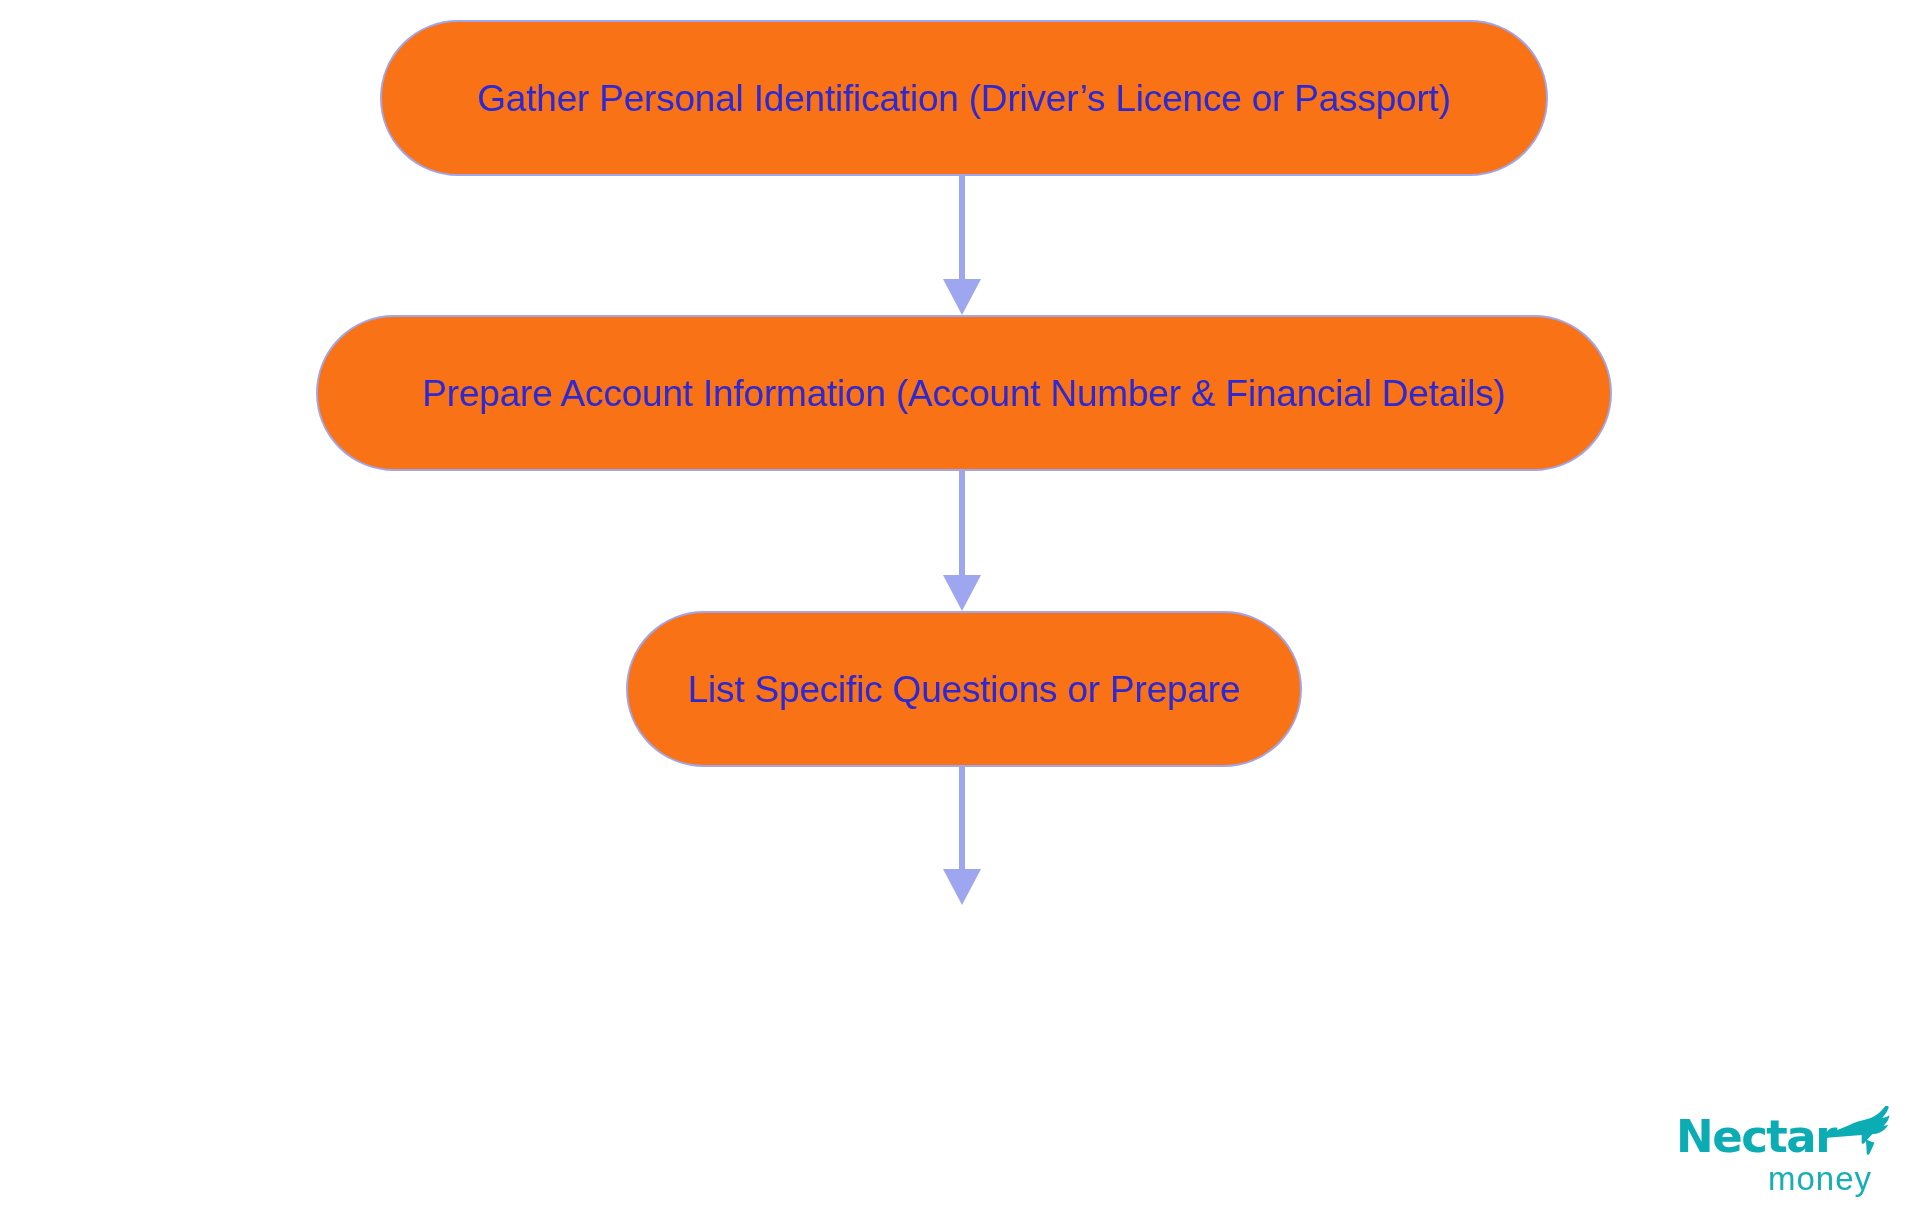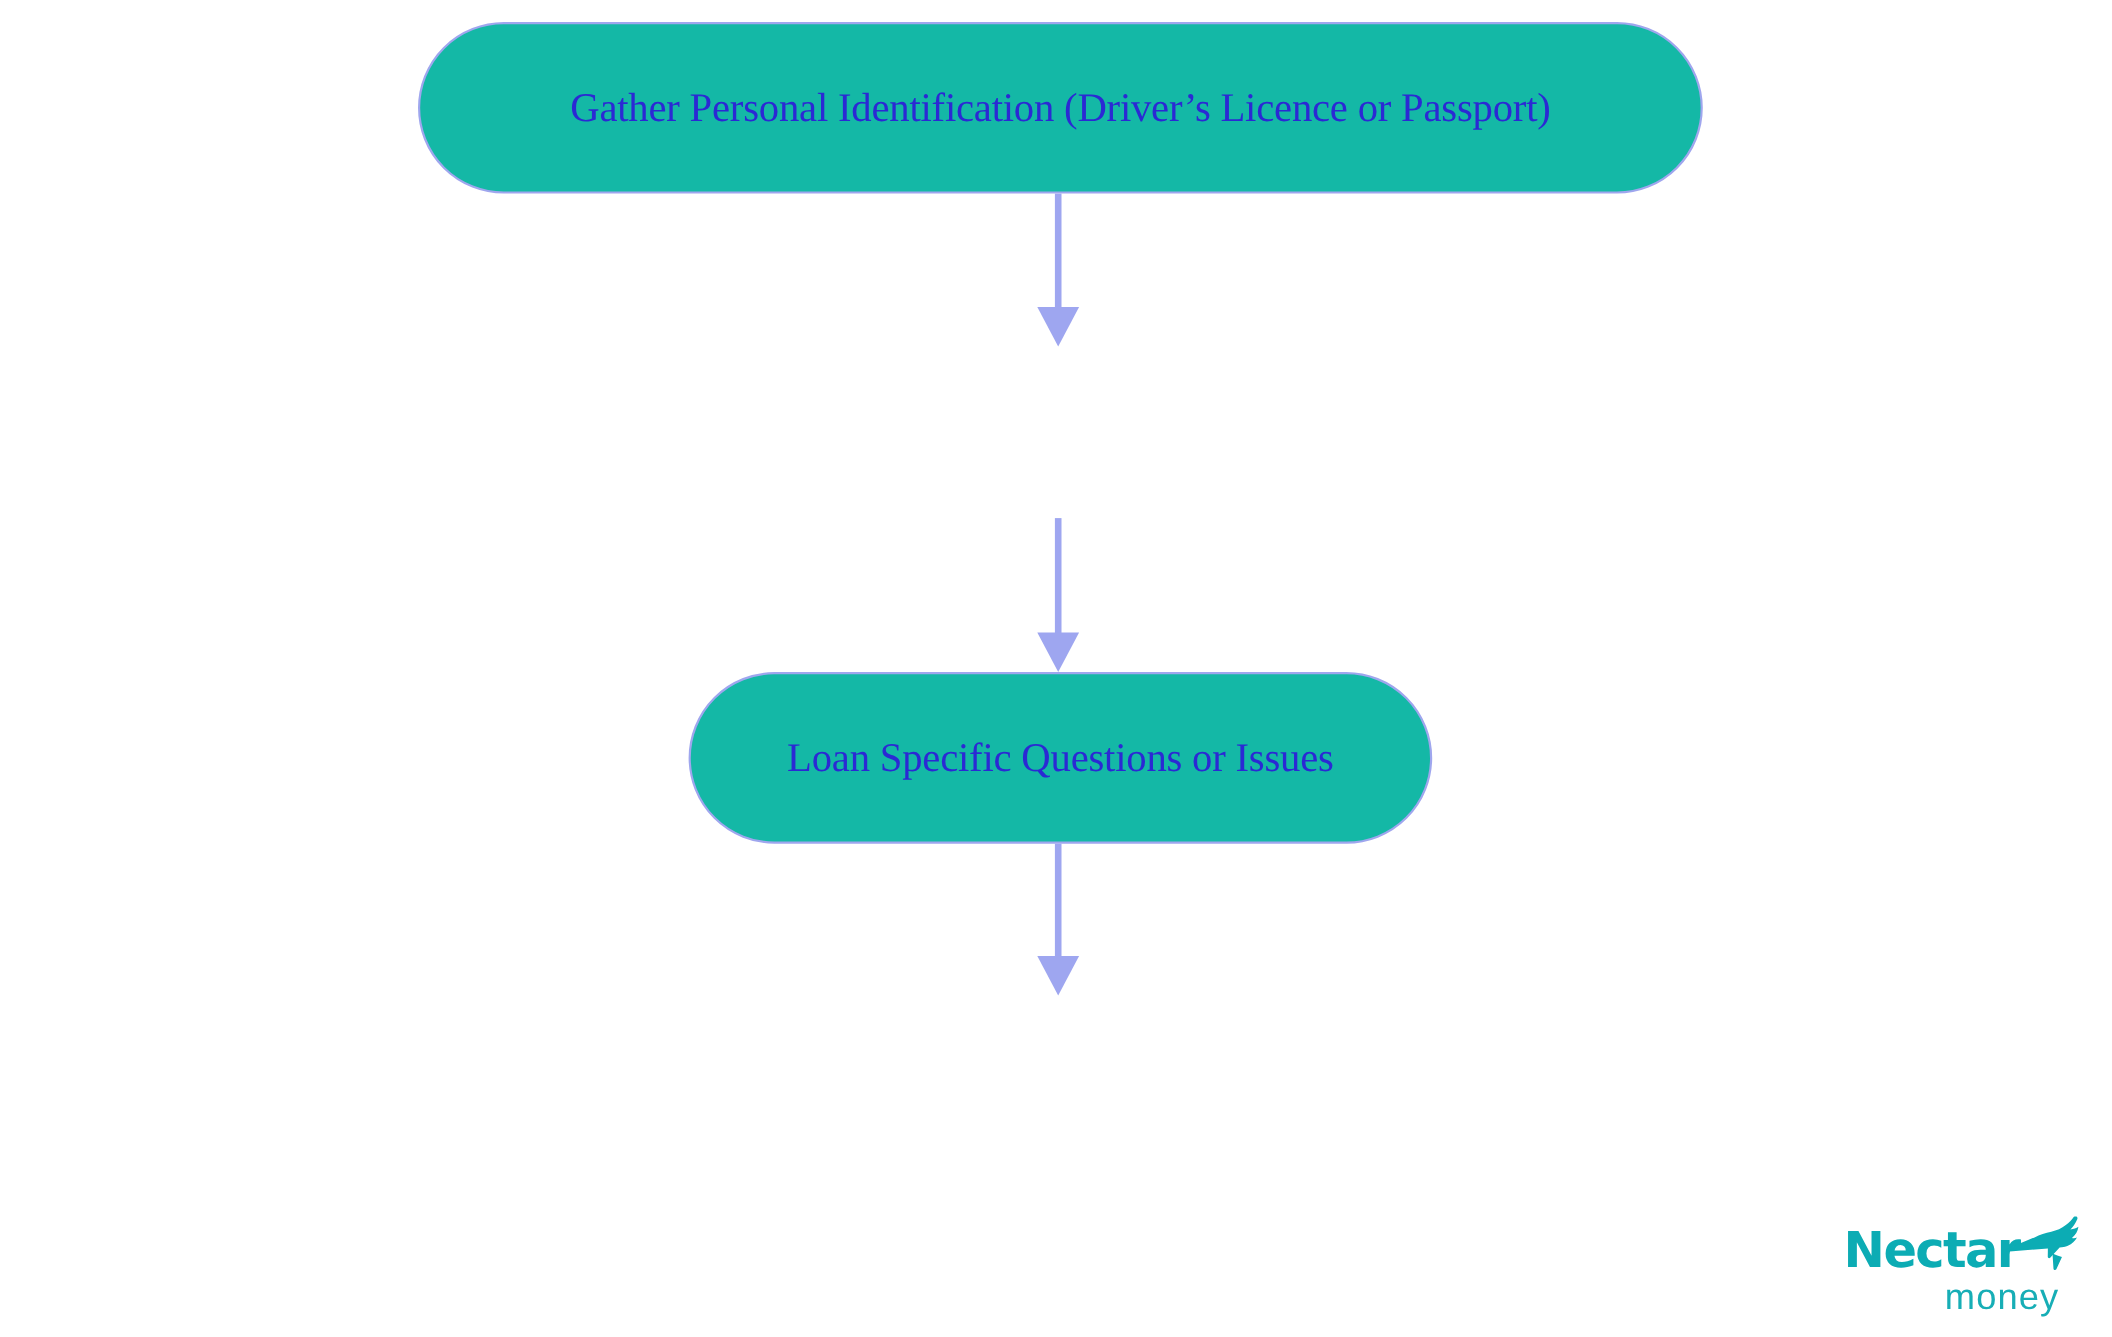--- a/index.html
+++ b/index.html
@@ -18,28 +18,28 @@
     position: relative;
     width: 1920px;
     height: 1215px;
     background: #ffffff;
   }
 
   
   .node {
     position: absolute;
     box-sizing: border-box;
-    background: #14b8a6;
+    background: #f97316;
     border: 2px solid #9FA6EE;
     border-radius: 78px;
     display: flex;
     align-items: center;
     justify-content: center;
     color: #2B29D4;
-    font-family: Liberation Serif, serif;
+    font-family: Liberation Sans, sans-serif;
     font-size: 37px;
     font-weight: 400;
     letter-spacing: -0.2px;
     white-space: nowrap;
     line-height: 1;
   }
 
   #node-1 { left: 380px;  top: 20px;   width: 1168px; height: 156px; }
   #node-2 { left: 316px;  top: 315px;  width: 1296px; height: 156px; }
   #node-3 { left: 626px;  top: 611px;  width: 676px;  height: 156px; }
@@ -126,28 +126,31 @@
 
   <div class="node" id="node-1">
     <span>Gather Personal Identification (Driver’s Licence or Passport)</span>
   </div>
 
   <div class="connector" id="conn-1">
     <div class="stem"></div>
     <div class="head"></div>
   </div>
 
+  <div class="node" id="node-2">
+    <span>Prepare Account Information (Account Number &amp; Financial Details)</span>
+  </div>
 
   <div class="connector" id="conn-2">
     <div class="stem"></div>
     <div class="head"></div>
   </div>
 
   <div class="node" id="node-3">
-    <span>Loan Specific Questions or Issues</span>
+    <span>List Specific Questions or Prepare</span>
   </div>
 
   <div class="connector" id="conn-3">
     <div class="stem"></div>
     <div class="head"></div>
   </div>
 
 
   <div id="logo">
     <div id="logo-wordmark">Nectar</div>

